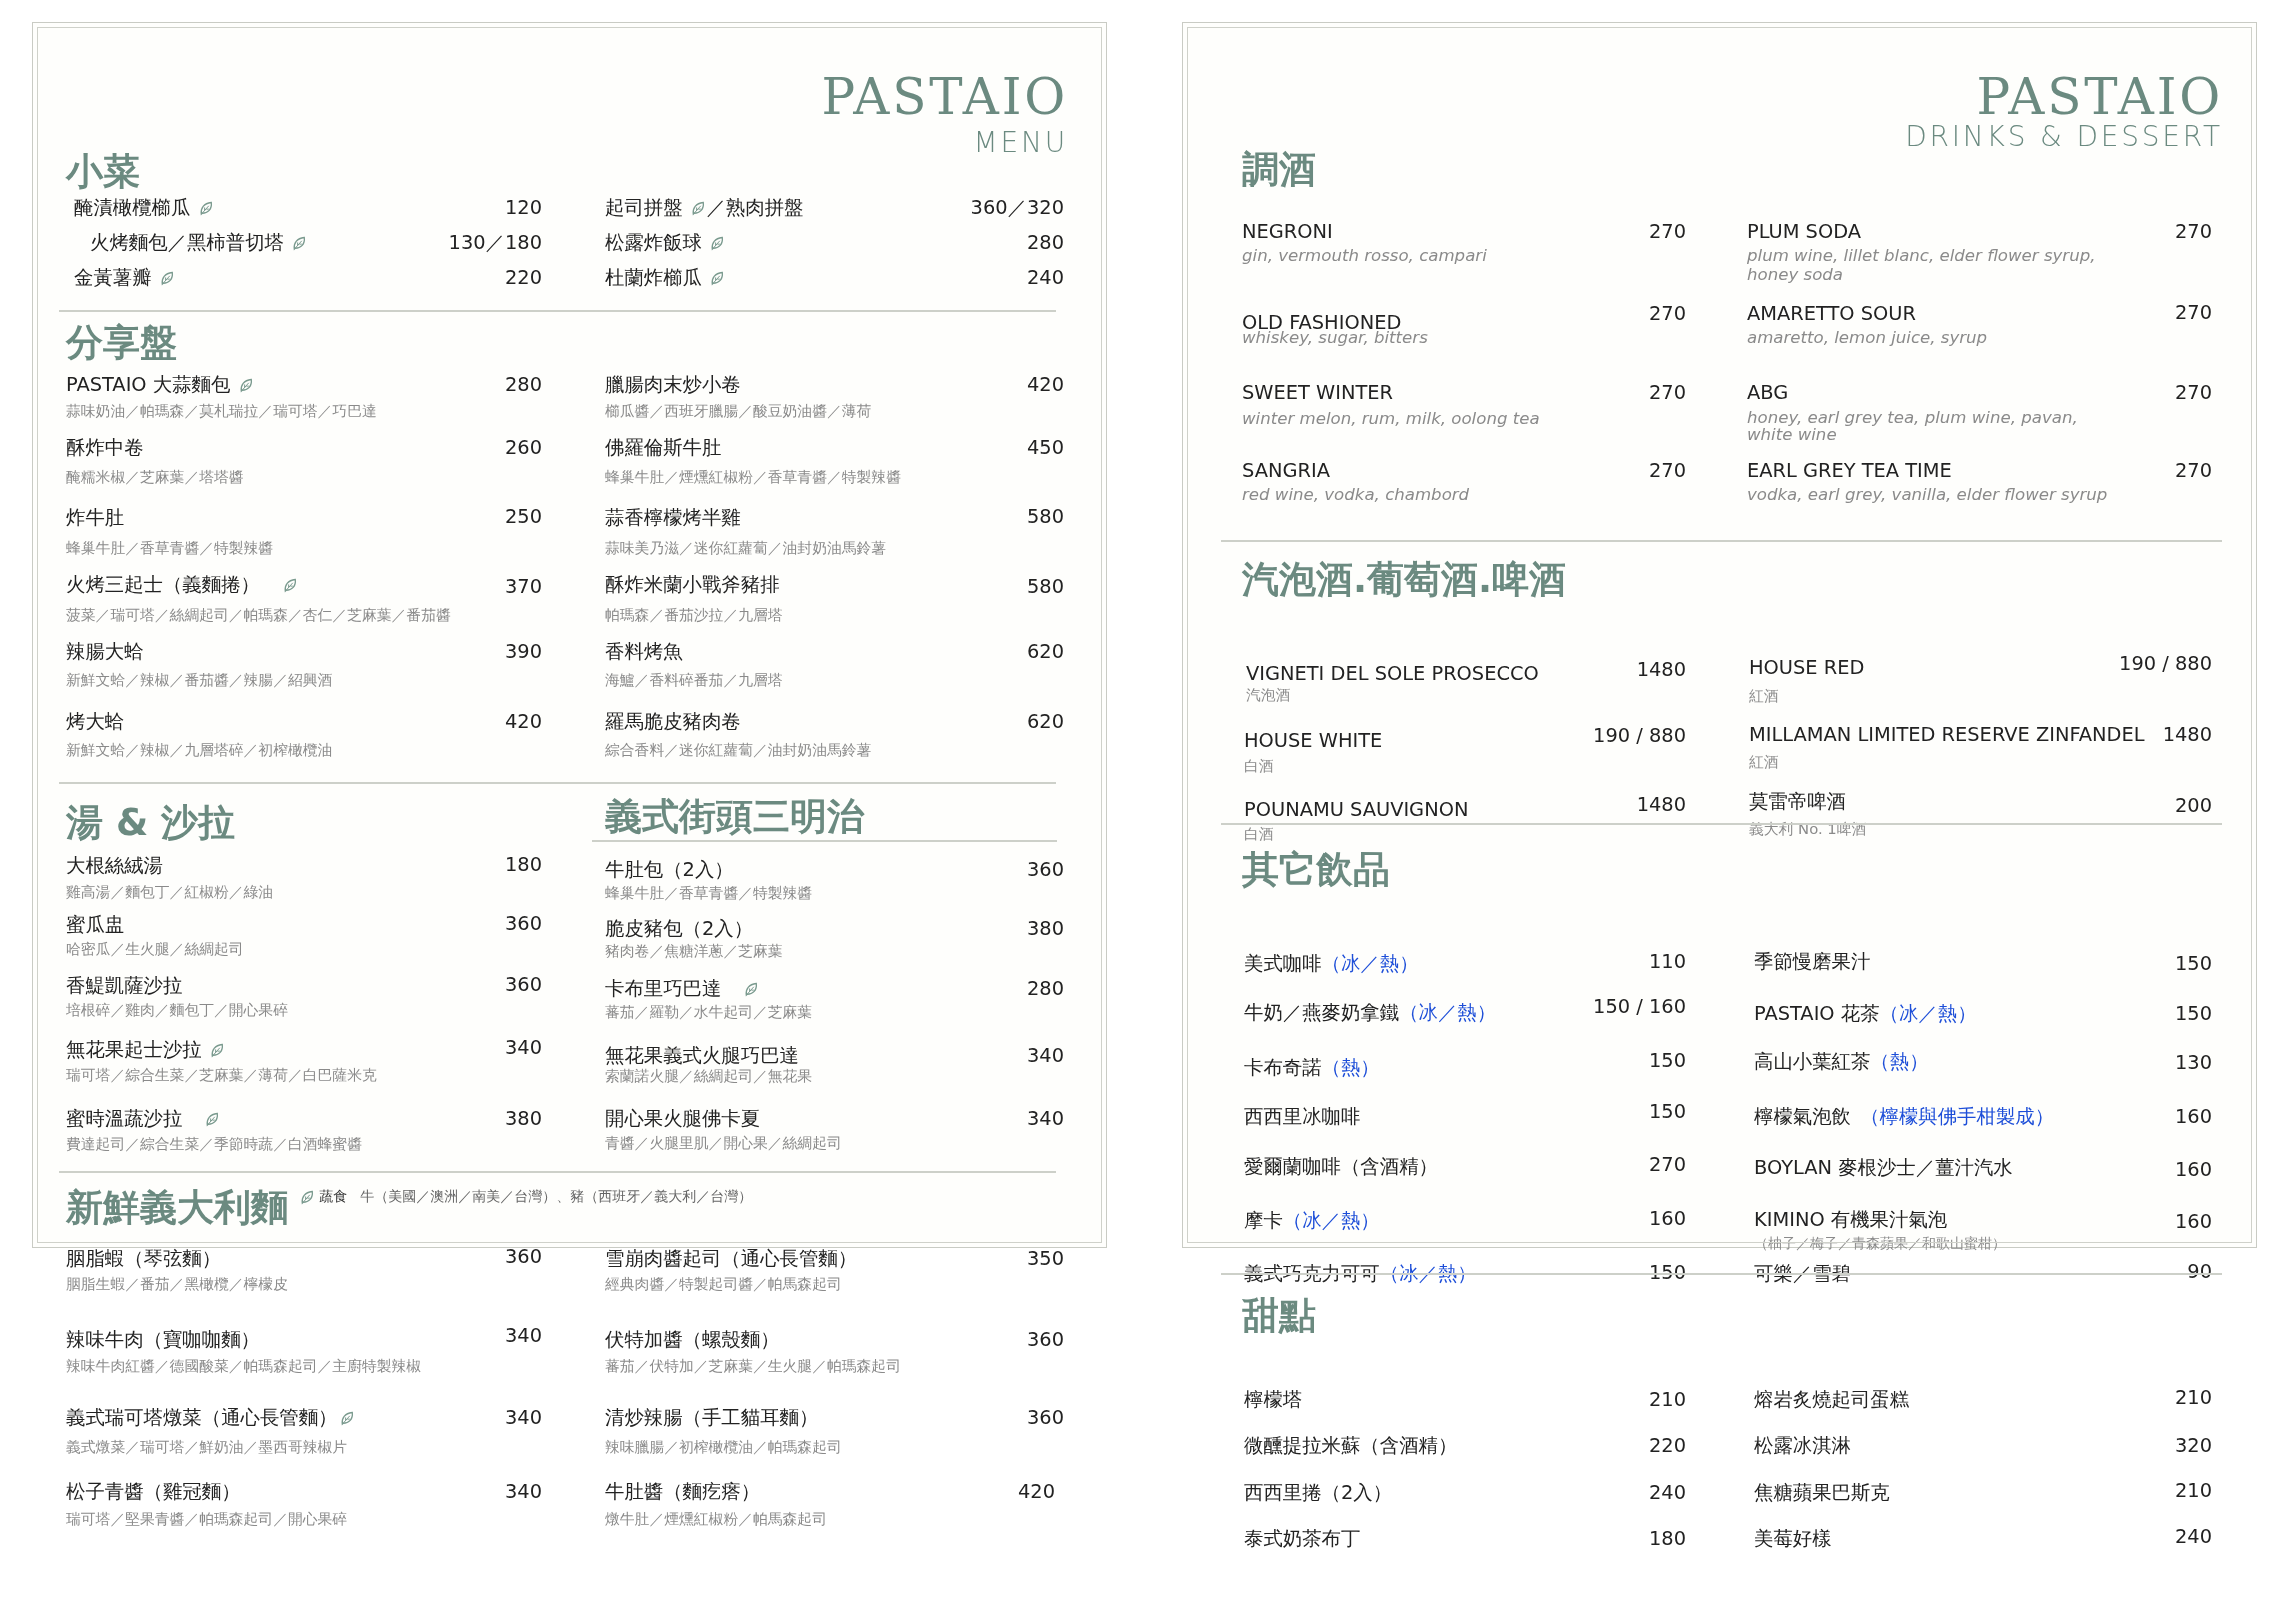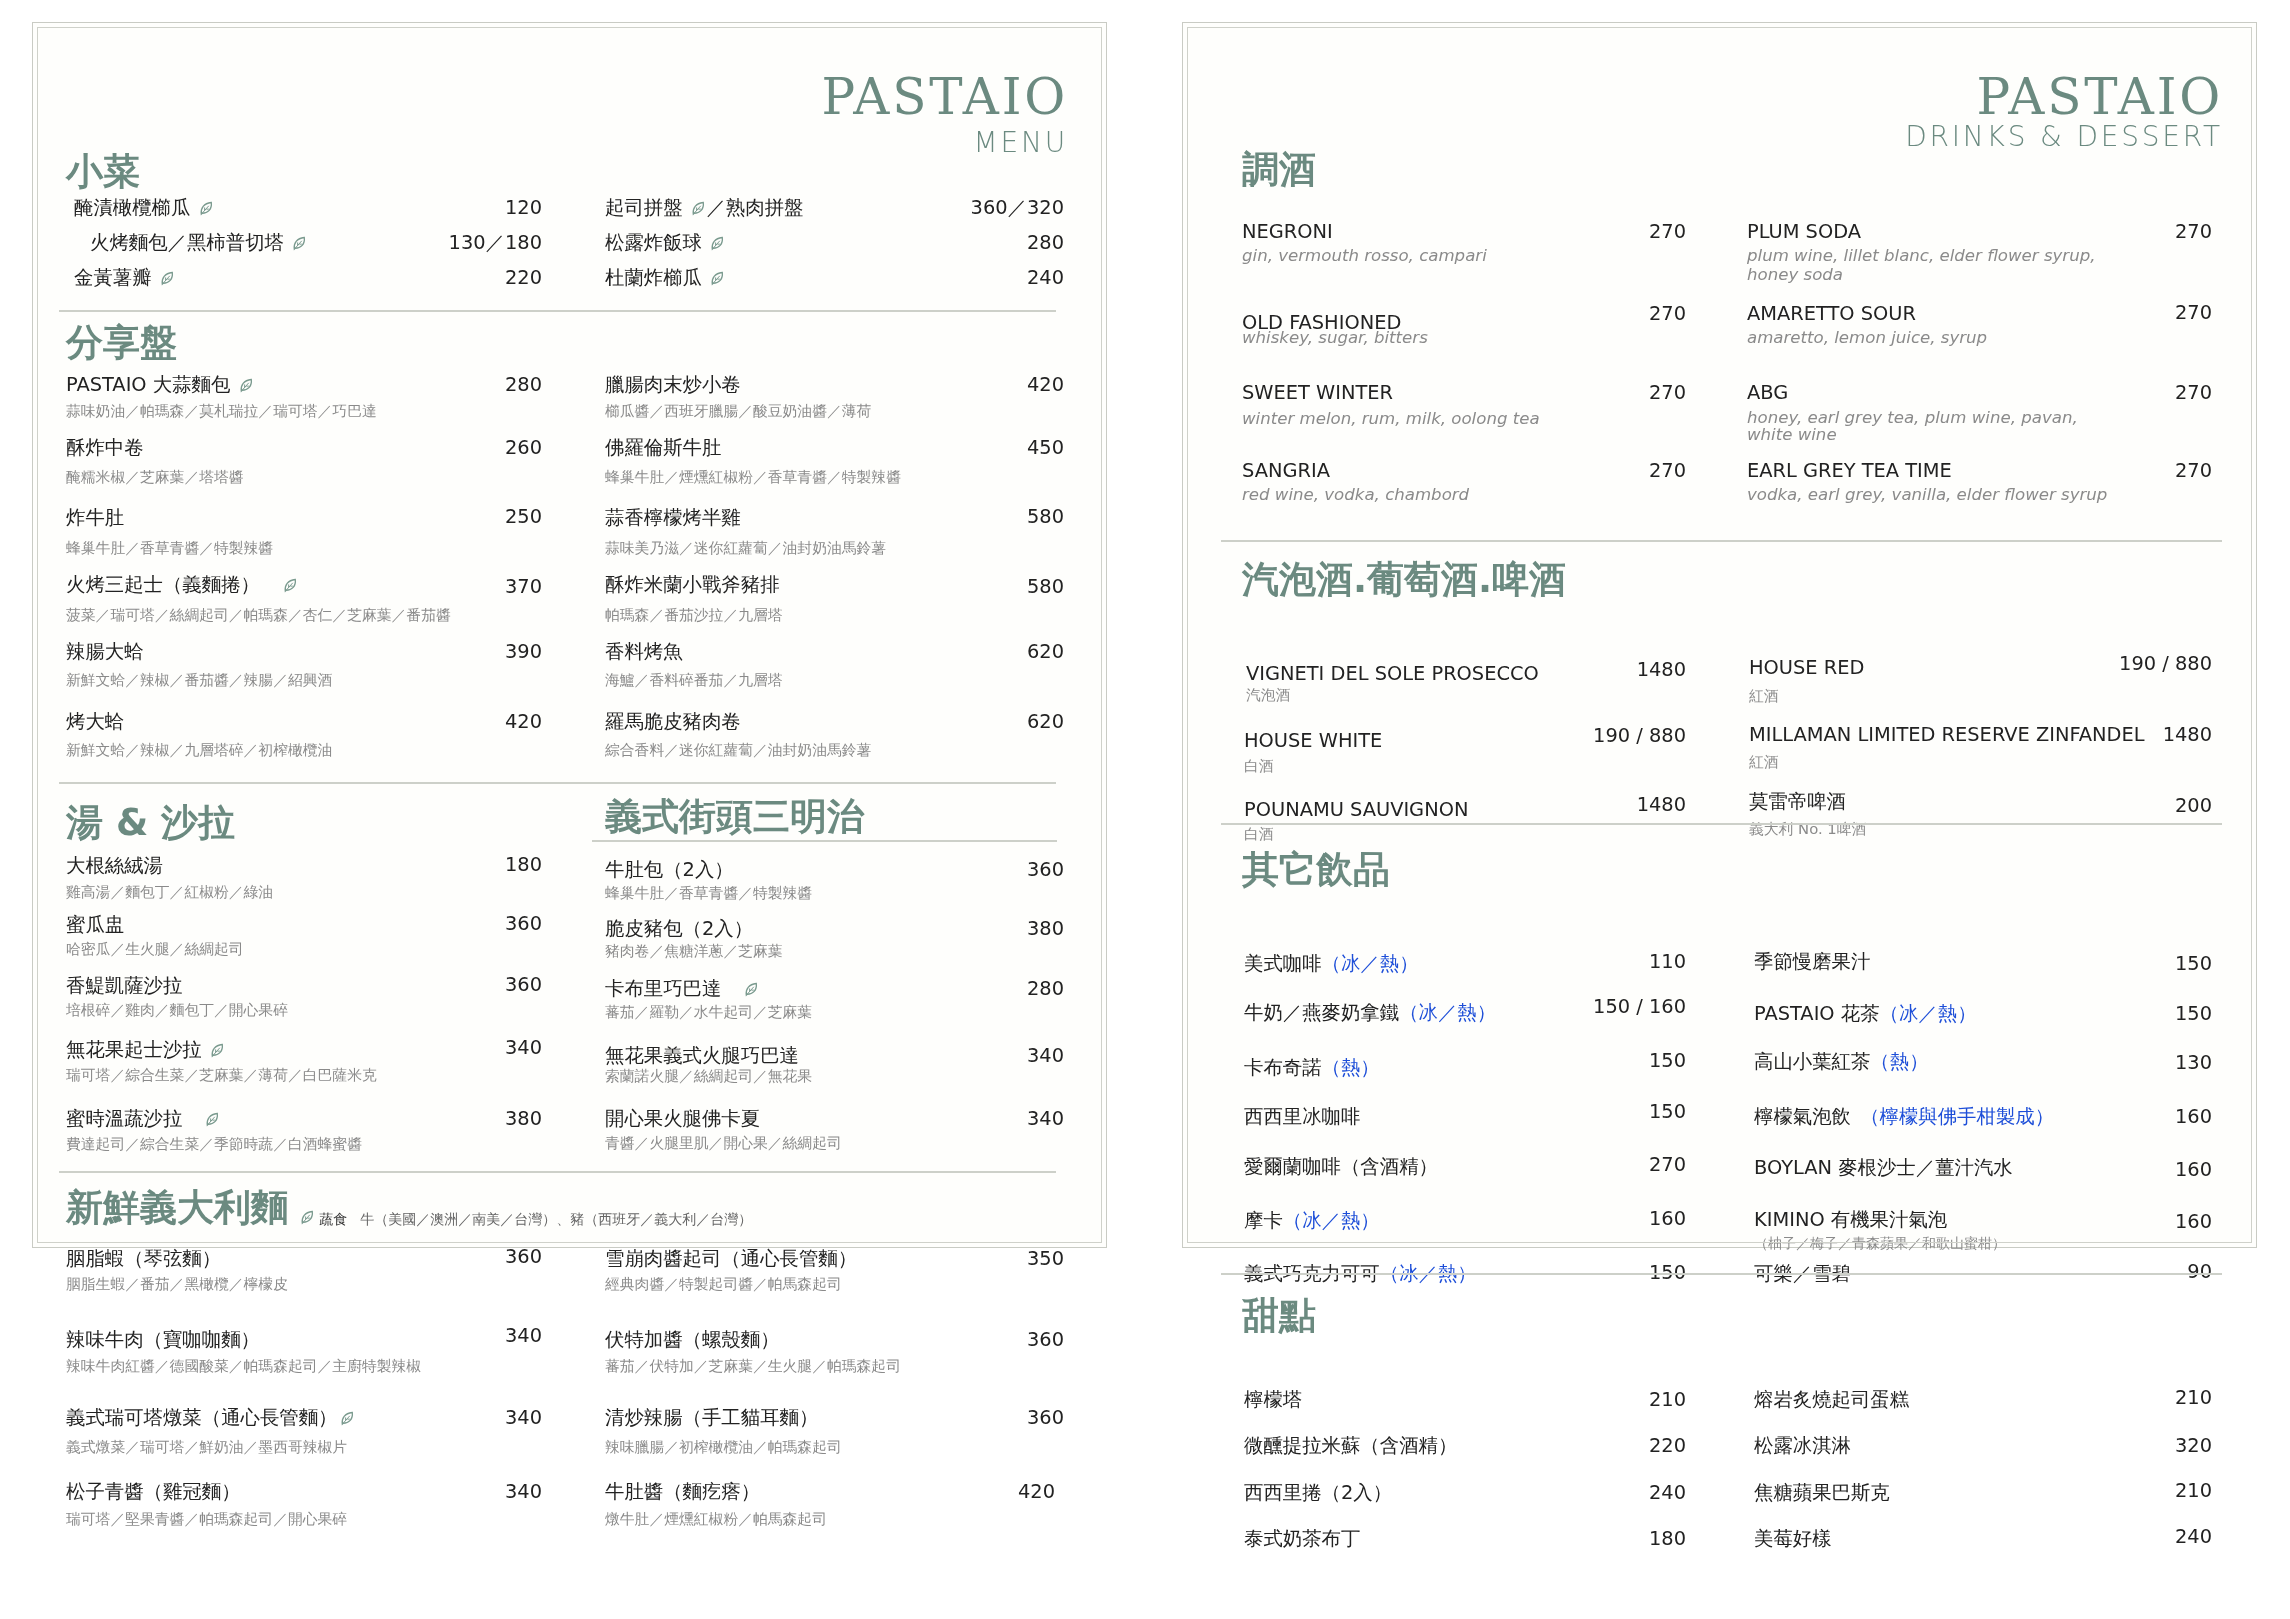--- a/index.html
+++ b/index.html
@@ -190,21 +190,21 @@
     <div class="abs desc" style="left:572px; top:1046px;">索蘭諾火腿／絲綢起司／無花果</div>
     <div class="abs price" style="right:42px; top:1023px;">340</div>
 
     <div class="abs name" style="left:572px; top:1086px;">開心果火腿佛卡夏</div>
     <div class="abs desc" style="left:572px; top:1113px;">青醬／火腿里肌／開心果／絲綢起司</div>
     <div class="abs price" style="right:42px; top:1086px;">340</div>
   </div>
 
   <div class="divider" style="left:26px; width:997px; top:1148px;"></div>
 
-  <div class="abs" style="left:33px; top:1166px; display:flex; align-items:flex-end;">
+  <div class="abs" style="left:33px; top:1166px; display:flex; align-items:flex-start;">
     <span class="heading">新鮮義大利麵</span>
     <span class="leaf" style="margin-left:11px">
         <svg viewBox="0 0 20 20">
           <path d="M4 17 C3 10 7 4 16 3 C17 11 12 16 5 16 Z" fill="none" stroke="#7a9a8e" stroke-width="1.6"></path>
           <path d="M5 16 L13 7 M8 13 L8 9 M10 11 L13 11" fill="none" stroke="#7a9a8e" stroke-width="1.2"></path>
         </svg>
       </span>
     <span class="heading-note" style="margin-left:3.7px;">蔬食</span>
     <span class="heading-note gray" style="margin-left:13px; color:#666;">牛（美國／澳洲／南美／台灣）、豬（西班牙／義大利／台灣）</span>
   </div>

